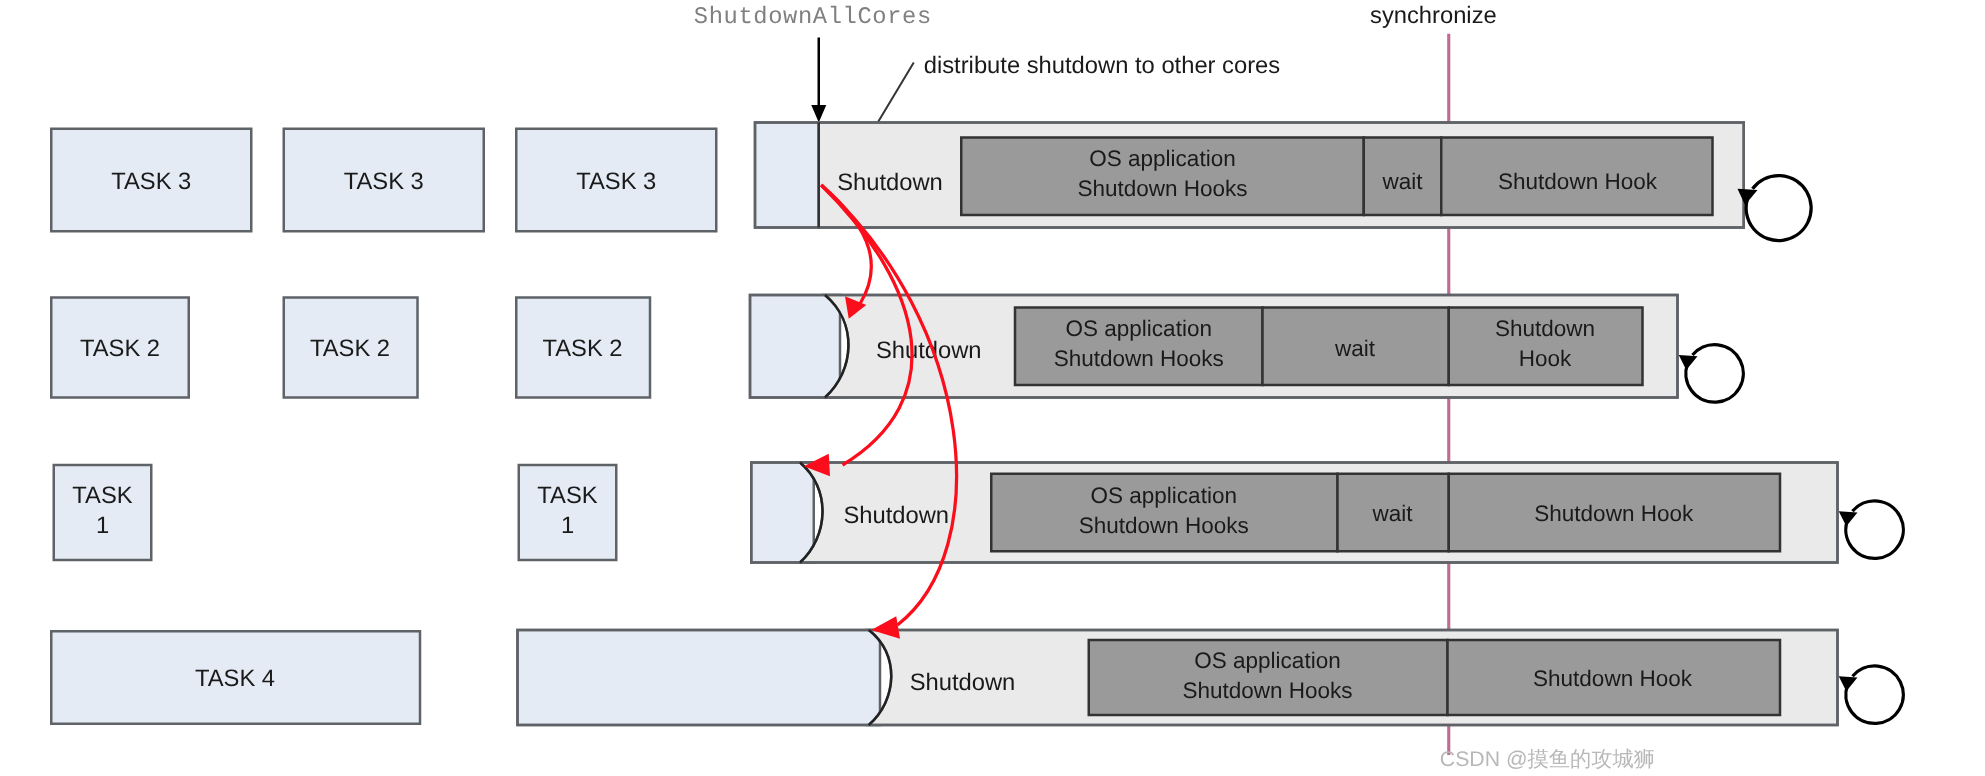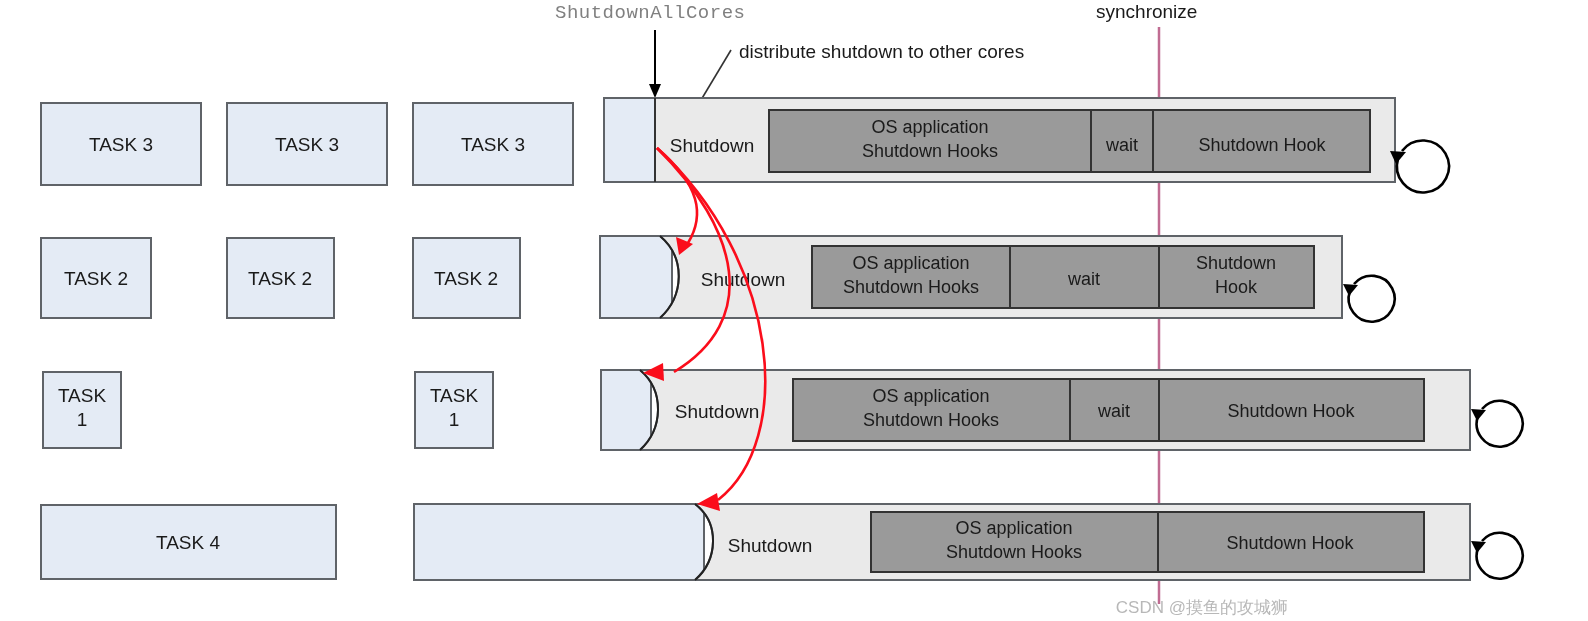--- a/index.html
+++ b/index.html
@@ -11,20 +11,21 @@
     width: 1588px;
     height: 621px;
     font-family: "Liberation Sans", sans-serif;
     overflow: hidden;
     position: relative;
   }
   #stage {
     position: relative;
     width: 1300px;
     height: 621px;
+    padding-left: 24px;
   }
   svg#diagram {
     position: absolute;
     left: 0;
     top: 0;
     width: 1588px;
     height: 621px;
   }
   .box-fill-task { fill: #e4ebf5; stroke: #5f6368; stroke-width: 2; }
   .box-fill-shut { fill: #eaeaea; stroke: #5f6368; stroke-width: 2; }
@@ -53,21 +54,21 @@
     font-size: 19px;
     fill: #1a1a1a;
   }
   .sync-line { stroke: #c06c92; stroke-width: 2.5; }
   .black-arrow { stroke: #000000; stroke-width: 2; fill: none; }
   .thin-leader { stroke: #333333; stroke-width: 1.6; fill: none; }
   .red-arrow { stroke: #fb0d1b; stroke-width: 2.6; fill: none; }
   .loop-arrow { stroke: #000000; stroke-width: 2.6; fill: none; }
   .watermark {
     position: absolute;
-    right: 12px;
+    right: 0;
     bottom: 2px;
     font-family: "Liberation Sans", sans-serif;
     font-size: 17px;
     color: #b8b8b8;
     white-space: nowrap;
   }
 </style>
 </head>
 <body>
 

